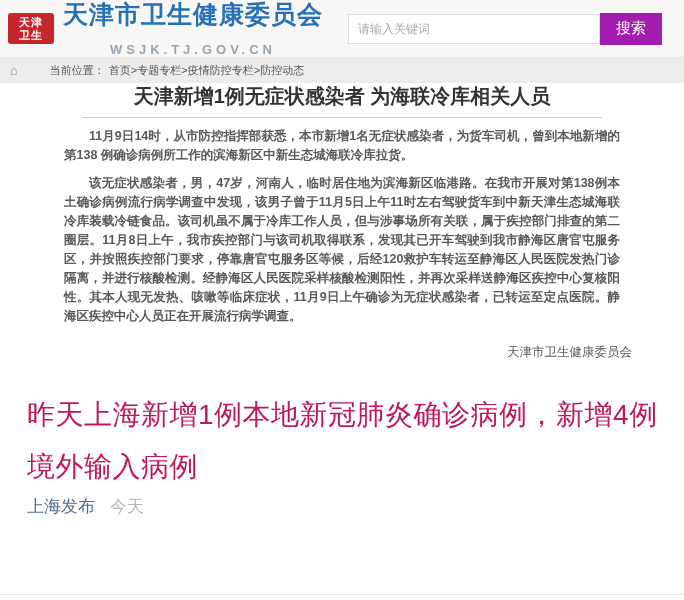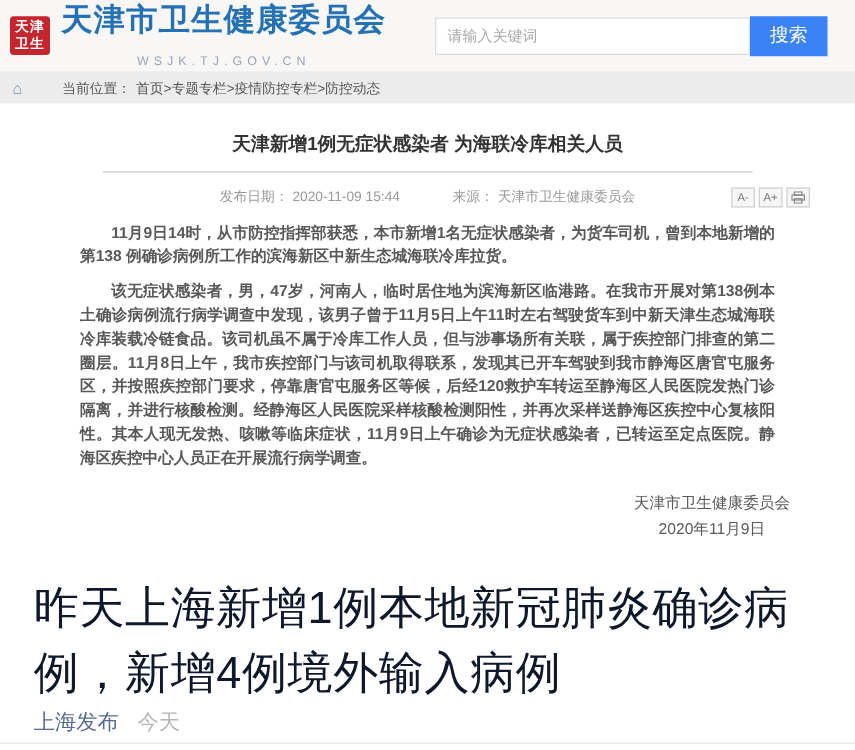--- a/index.html
+++ b/index.html
@@ -12,52 +12,52 @@
   }
 
   
   .site-header {
     height:57px; background:#f8f7f5;
     display:flex; align-items:center; justify-content:space-between;
     padding:0 22px 0 8px;
   }
   .brand { display:flex; align-items:center; }
   .seal {
-    width:32px; height:31px; background:#c5262e; border-radius:3px;
+    width:46px; height:31px; background:#c5262e; border-radius:3px;
     color:#fff; font-size:11px; line-height:13px; letter-spacing:1px;
     text-align:center; font-weight:bold; padding-top:3px; flex:0 0 auto;
   }
   .brand-text { margin-left:9px; text-align:center; }
   .site-title { color:#2471b5; font-size:25px; font-weight:bold; letter-spacing:1px; line-height:28px; white-space:nowrap; }
-  .site-domain { color:#97a6b4; font-size:10px; letter-spacing:4px; margin-top:14px; font-weight:normal; }
+  .site-domain { color:#97a6b4; font-size:13px; letter-spacing:4px; margin-top:14px; font-weight:bold; }
 
   .search { display:flex; align-items:center; }
   .search input {
     width:252px; height:30px; border:1px solid #dcdcdc; background:#fff;
     padding:0 9px; font-size:12px; color:#333; outline:none;
   }
   .search input::placeholder { color:#aaaaaa; }
   .search button {
-    width:62px; height:32px; background:#3b82f6; color:#fff; border:none;
+    width:62px; height:32px; background:#a21caf; color:#fff; border:none;
     font-size:15px; cursor:pointer; font-family:inherit;
   }
 
   
   .breadcrumb {
     height:26px; background:#ececec; display:flex; align-items:center;
     font-size:11px; color:#555; padding-left:10px;
   }
   .home-icon { color:#7b93ab; font-size:13px; margin-right:5px; line-height:1; }
   .crumb-label { margin-right:4px;margin-left:27px; }
 
   
   article { background:#fff; padding:0 52px; position:relative; overflow:hidden; }
   .article-title {
-    text-align:center; font-size:15px; color:#333; font-weight:bold;
-    margin:22px 0 0; line-height:22px;
+    text-align:center; font-size:20px; color:#333; font-weight:bold;
+    margin:2px 0 0; line-height:22px;
   }
   .title-divider { border-bottom:1px solid #cccccc; margin:10px 30px 0; height:0; }
   .meta {
     position:relative; text-align:center; font-size:11px; color:#999;
     margin-top:12px; height:18px; line-height:16px;
   }
   .meta .gap { display:inline-block; width:36px; }
   .font-controls { position:absolute; right:-16px; top:0; display:flex; gap:3px; }
   .fc-btn {
     width:19px; height:16px; border:1px solid #cfcfcf; background:#f6f6f6;
@@ -72,21 +72,21 @@
   }
   .signature {
     float:right; margin-top:16px; text-align:center;
     font-size:12.5px; color:#595959; line-height:21px;
   }
   .article-clear { clear:both; height:10px; }
 
   
   .wechat { padding:16px 22px 0 27px; }
   .wechat-headline {
-    font-size:36px; line-height:52px; color:#0f172a; font-weight:400;
+    font-size:28px; line-height:52px; color:#be185d; font-weight:400;
     margin:0; letter-spacing:0.5px;
   }
   .byline { margin-top:2px; font-size:17px; display:flex; align-items:center; }
   .account { color:#576b95; }
   .time { color:#b5b5b5; margin-left:15px;font-family:Liberation Serif, serif; }
 
   .bottom-divider {
     position:absolute; left:0; right:0; bottom:5px;
     border-bottom:1px solid #e6e6e6; height:0;
   }
@@ -116,47 +116,26 @@
   <nav class="breadcrumb">
     <span class="home-icon">⌂</span>
     <span class="crumb-label">当前位置：</span>
     <span>首页&gt;专题专栏&gt;疫情防控专栏&gt;防控动态</span>
   </nav>
 
   <article>
     <h1 class="article-title">天津新增1例无症状感染者 为海联冷库相关人员</h1>
     <div class="title-divider"></div>
 
-    <div class="meta">
-      <span>发布日期：</span>
-      <span>2020-11-09 15:44</span>
-      <span class="gap"></span>
-      <span>来源：</span>
-      <span>天津市卫生健康委员会</span>
-      <div class="font-controls">
-        <button class="fc-btn">A-</button>
-        <button class="fc-btn">A+</button>
-        <button class="fc-btn">
-          <span>
-            <svg width="11" height="10" viewBox="0 0 11 10">
-              <rect x="2.5" y="0.5" width="6" height="2.5" fill="none" stroke="#888" stroke-width="1"></rect>
-              <rect x="0.5" y="3" width="10" height="4" fill="none" stroke="#888" stroke-width="1"></rect>
-              <rect x="2.5" y="6" width="6" height="3.5" fill="none" stroke="#888" stroke-width="1"></rect>
-            </svg>
-          </span>
-        </button>
-      </div>
-    </div>
 
     <p>11月9日14时，从市防控指挥部获悉，本市新增1名无症状感染者，为货车司机，曾到本地新增的第138 例确诊病例所工作的滨海新区中新生态城海联冷库拉货。</p>
     <p>该无症状感染者，男，47岁，河南人，临时居住地为滨海新区临港路。在我市开展对第138例本土确诊病例流行病学调查中发现，该男子曾于11月5日上午11时左右驾驶货车到中新天津生态城海联冷库装载冷链食品。该司机虽不属于冷库工作人员，但与涉事场所有关联，属于疾控部门排查的第二圈层。11月8日上午，我市疾控部门与该司机取得联系，发现其已开车驾驶到我市静海区唐官屯服务区，并按照疾控部门要求，停靠唐官屯服务区等候，后经120救护车转运至静海区人民医院发热门诊隔离，并进行核酸检测。经静海区人民医院采样核酸检测阳性，并再次采样送静海区疾控中心复核阳性。其本人现无发热、咳嗽等临床症状，11月9日上午确诊为无症状感染者，已转运至定点医院。静海区疾控中心人员正在开展流行病学调查。</p>
 
     <div class="signature">
       <div>天津市卫生健康委员会</div>
-      <div>2020年11月9日</div>
     </div>
     <div class="article-clear"></div>
   </article>
 
 </div>
 
 <section class="wechat">
   <h2 class="wechat-headline">昨天上海新增1例本地新冠肺炎确诊病例，新增4例境外输入病例</h2>
   <div class="byline">
     <span class="account">上海发布</span>

